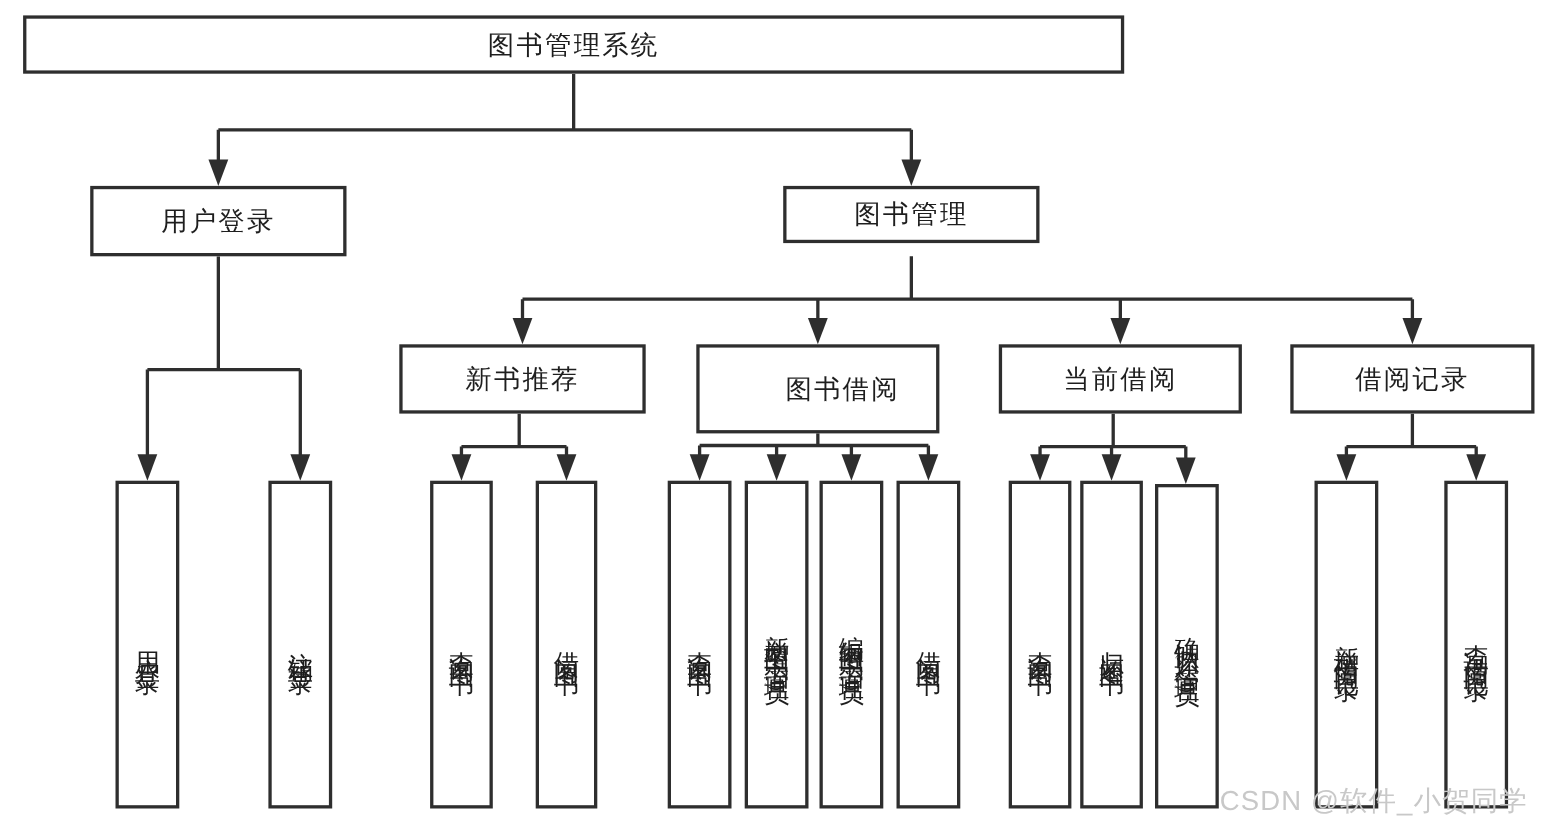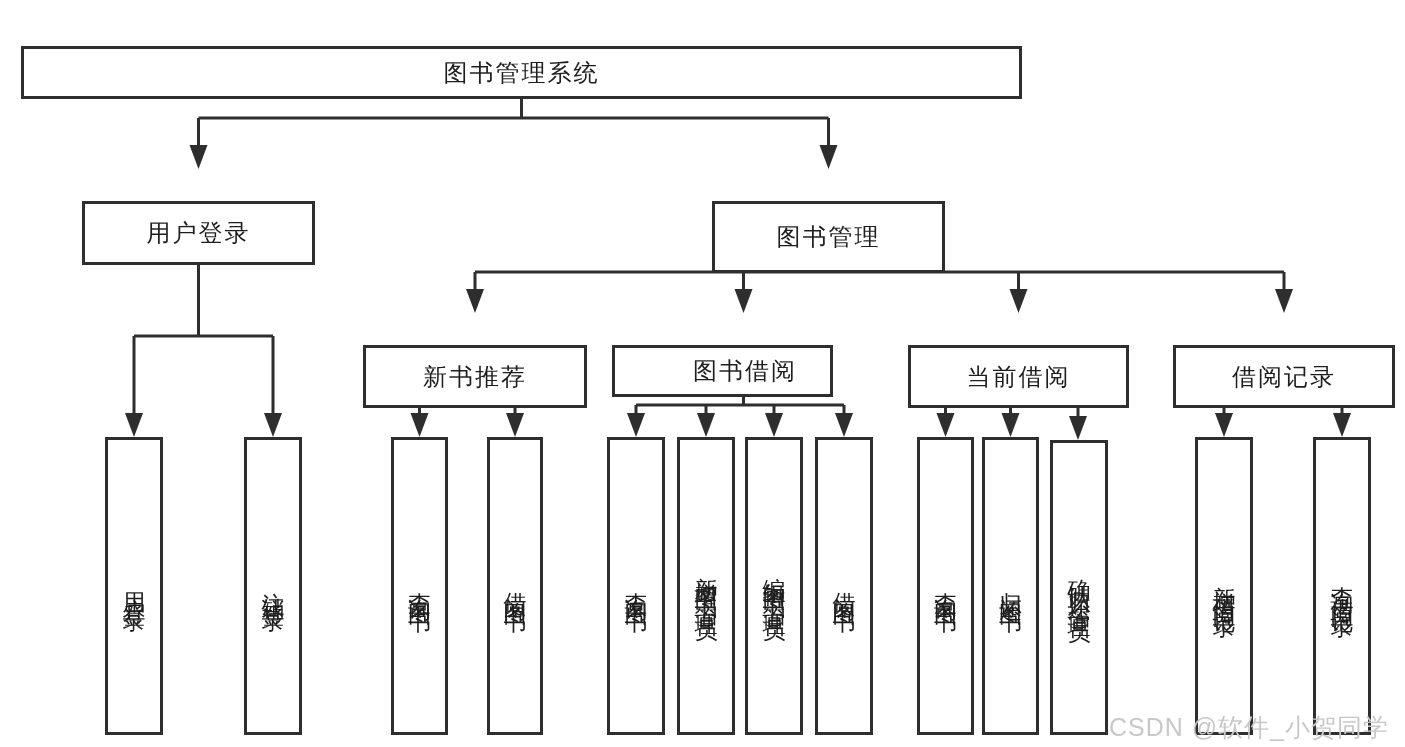--- a/index.html
+++ b/index.html
@@ -20,21 +20,21 @@
   .connector-svg path{stroke:var(--line);stroke-width:3;fill:none;}
   .connector-svg polygon{fill:var(--line);stroke:none;}
   .box{
     position:absolute;
     box-sizing:border-box;
     border:3px solid var(--line);
     background:var(--bg);
     display:flex;align-items:center;justify-content:center;
     color:var(--text);
   }
-  .h-box{font-size:24px;letter-spacing:2px;white-space:nowrap;margin-top:32px;}
+  .h-box{font-size:24px;letter-spacing:2px;white-space:nowrap;}
   .v-box{
     writing-mode:vertical-rl;
     font-size:23px;
     letter-spacing:6px;
     line-height:1;
   }
   .watermark{
     position:absolute;
     right:16px;top:711px;
     font-size:25px;
@@ -99,28 +99,28 @@
     </g>
   </svg>
 
   <div class="box h-box" style="left:21px;top:14px;width:1001px;height:53px;">
     <span>图书管理系统</span>
   </div>
 
   <div class="box h-box" style="left:82px;top:169px;width:233px;height:64px;">
     <span>用户登录</span>
   </div>
-  <div class="box h-box" style="left:712px;top:169px;width:233px;height:72px;">
+  <div class="box h-box" style="left:712px;top:169px;width:233px;height:52px;">
     <span>图书管理</span>
   </div>
 
   <div class="box h-box" style="left:363px;top:313px;width:224px;height:63px;text-align:center;">
     <span>新书推荐</span>
   </div>
-  <div class="box h-box" style="left:612px;top:313px;width:221px;height:52px;padding-left:45px;">
+  <div class="box h-box" style="left:633px;top:313px;width:221px;height:81px;padding-left:45px;">
     <span>图书借阅</span>
   </div>
   <div class="box h-box" style="left:908px;top:313px;width:221px;height:63px;">
     <span>当前借阅</span>
   </div>
   <div class="box h-box" style="left:1173px;top:313px;width:222px;height:63px;">
     <span>借阅记录</span>
   </div>
 
   <div class="box v-box" style="left:105px;top:437px;width:58px;height:298px;">

